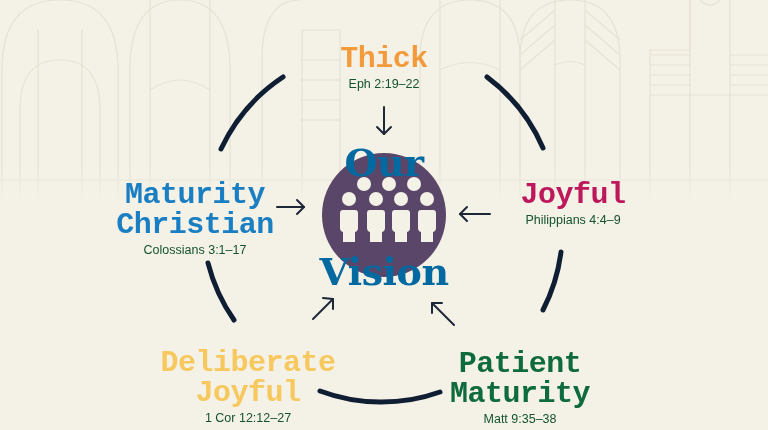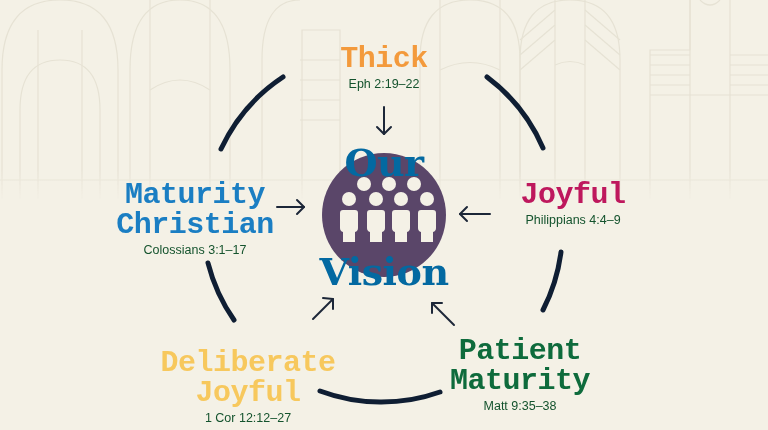--- a/index.html
+++ b/index.html
@@ -160,21 +160,21 @@
 </div>
 
 <div class="pillar" style="left:148px;top:324px;width:200px;">
   <div class="title" style="color:#f7c85d;">
     <div>Deliberate</div>
     <div>Joyful</div>
   </div>
   <div class="ref">1 Cor 12:12–27</div>
 </div>
 
-<div class="pillar" style="left:440px;top:312px;width:160px;">
+<div class="pillar" style="left:440px;top:325px;width:160px;">
   <div class="title" style="color:#0e6b3c;">
     <div>Patient</div>
     <div>Maturity</div>
   </div>
   <div class="ref">Matt 9:35–38</div>
 </div>
 
 <svg class="arrow" style="left:0;top:0;" width="768" height="430" viewBox="0 0 768 430" xmlns="http://www.w3.org/2000/svg">
   <g fill="none" stroke="#1c2738" stroke-width="2" stroke-linecap="round" stroke-linejoin="round">
     <g>

